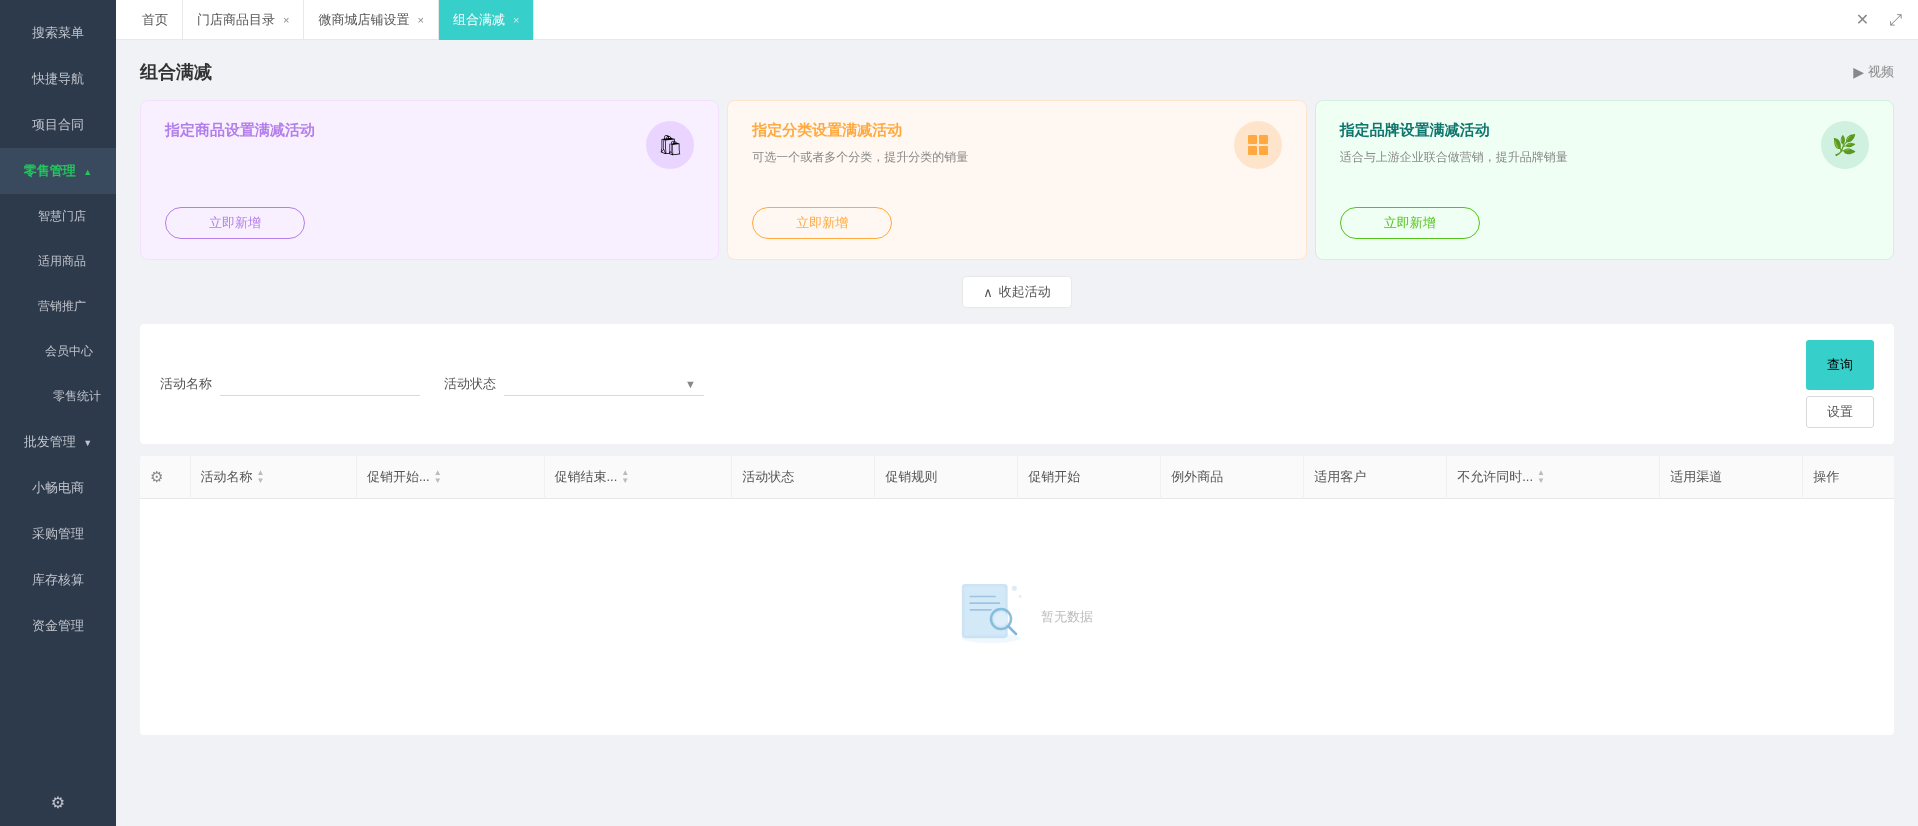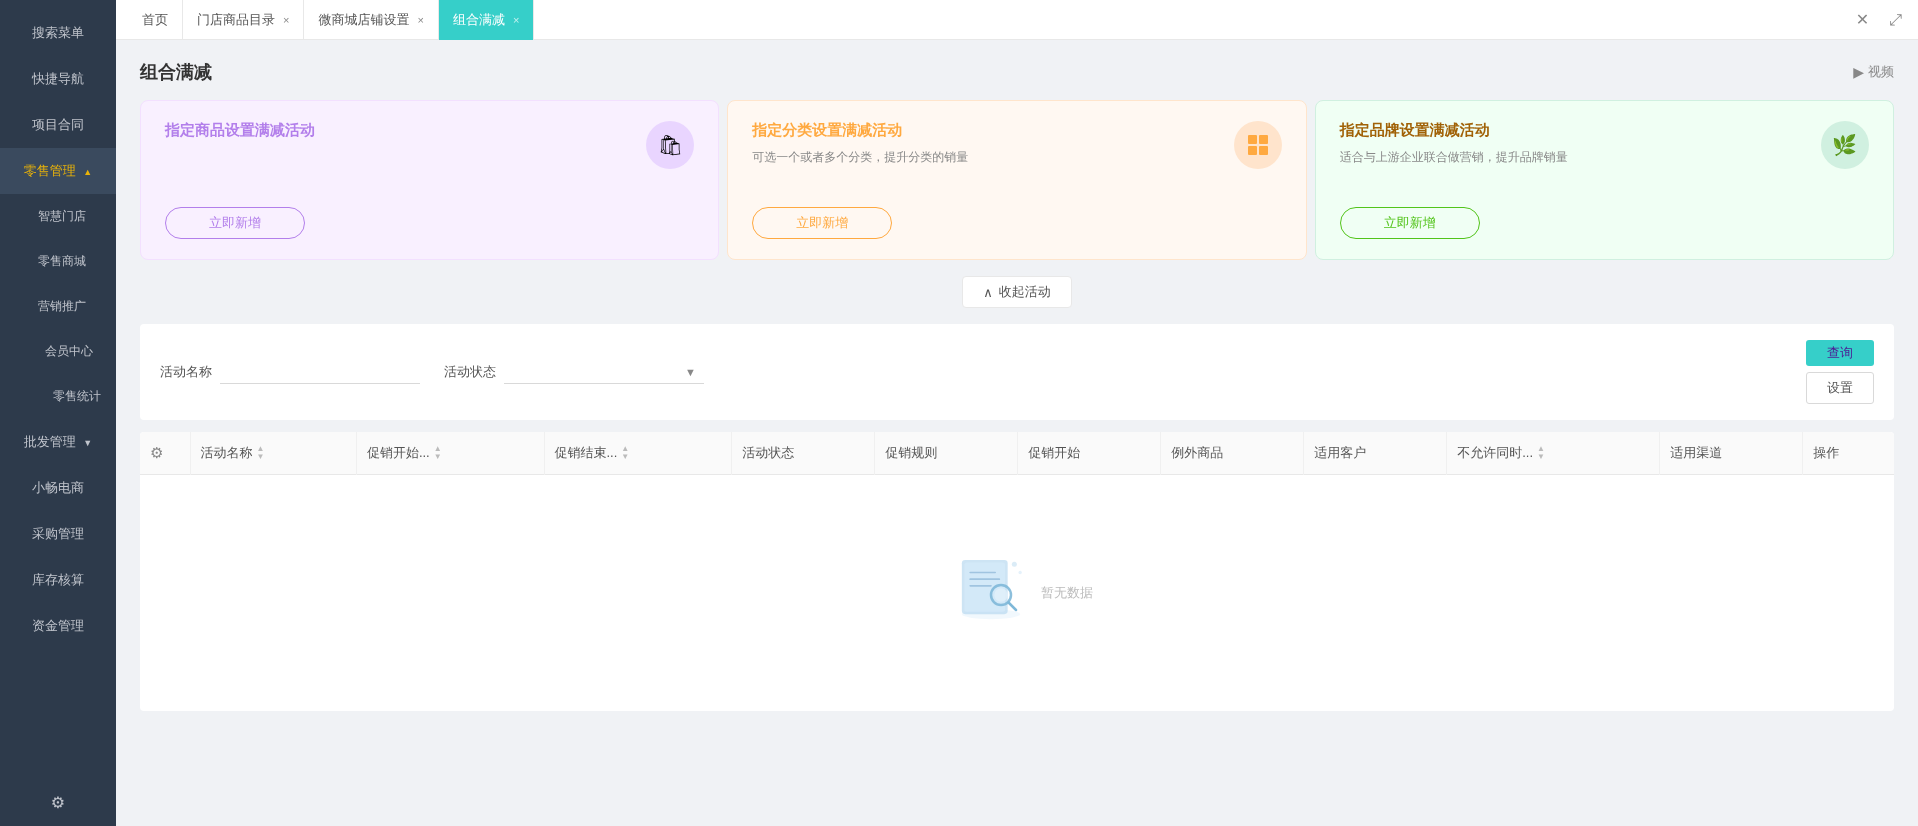--- a/index.html
+++ b/index.html
@@ -19,21 +19,21 @@
     }
     .sidebar-item {
       width: 100%;
       padding: 14px 0;
       text-align: center;
       cursor: pointer;
       font-size: 13px;
       color: #c0c4cc;
       position: relative;
     }
-    .sidebar-item.active { background: #3a4a5e; color: #eab308; }
+    .sidebar-item.active { background: #3a4a5e; color: #22c55e; font-weight: bold; }
     .sidebar-item.has-arrow::after {
       content: '▲';
       font-size: 9px;
       margin-left: 4px;
       display: inline-block;
     }
     .sidebar-item.has-arrow-down::after {
       content: '▼';
       font-size: 9px;
       margin-left: 4px;
@@ -154,21 +154,21 @@
     .activity-card.orange { background: #fff8f2; border: 1px solid #ffe5cc; }
     .activity-card.green { background: #f0fff4; border: 1px solid #d0f0e0; }
 
     .activity-card-title {
       font-size: 15px;
       font-weight: 600;
       margin-bottom: 8px;
     }
     .activity-card.purple .activity-card-title { color: #b37feb; }
     .activity-card.orange .activity-card-title { color: #ffa940; }
-    .activity-card.green .activity-card-title { color: #a16207; }
+    .activity-card.green .activity-card-title { color: #0f766e; }
 
     .activity-card-desc {
       font-size: 12px;
       color: #888;
       margin-bottom: 16px;
       line-height: 1.6;
     }
 
     .activity-card-icon {
       position: absolute;
@@ -270,24 +270,24 @@
       font-size: 11px;
     }
     .search-actions {
       margin-left: auto;
       display: flex;
       flex-direction: column;
       gap: 6px;
     }
     .btn-query {
       background: #36cfc9;
-      color: #4c1d95;
+      color: #000000;
       border: none;
       border-radius: 3px;
-      padding: 4px 20px;
+      padding: 16px 20px;
       cursor: pointer;
       font-size: 13px;
     }
     .btn-setting {
       background: #fff;
       color: #555;
       border: 1px solid #d9d9d9;
       border-radius: 3px;
       padding: 6px 20px;
       cursor: pointer;
@@ -368,21 +368,21 @@
   <div class="sidebar-item">
     <span>项目合同</span>
   </div>
   <div class="sidebar-item has-arrow active">
     <span>零售管理</span>
   </div>
   <div class="sidebar-item" style="padding-left:8px;font-size:12px;">
     <span>智慧门店</span>
   </div>
   <div class="sidebar-item" style="padding-left:8px;font-size:12px;">
-    <span>零售商城</span>
+    <span>适用商品</span>
   </div>
   <div class="sidebar-item" style="padding-left:8px;font-size:12px;">
     <span>营销推广</span>
   </div>
   <div class="sidebar-item" style="padding-left:22px;font-size:12px;">
     <span>会员中心</span>
   </div>
   <div class="sidebar-item" style="padding-left:8px;font-size:12px;margin-left:30px;">
     <span>零售统计</span>
   </div>

